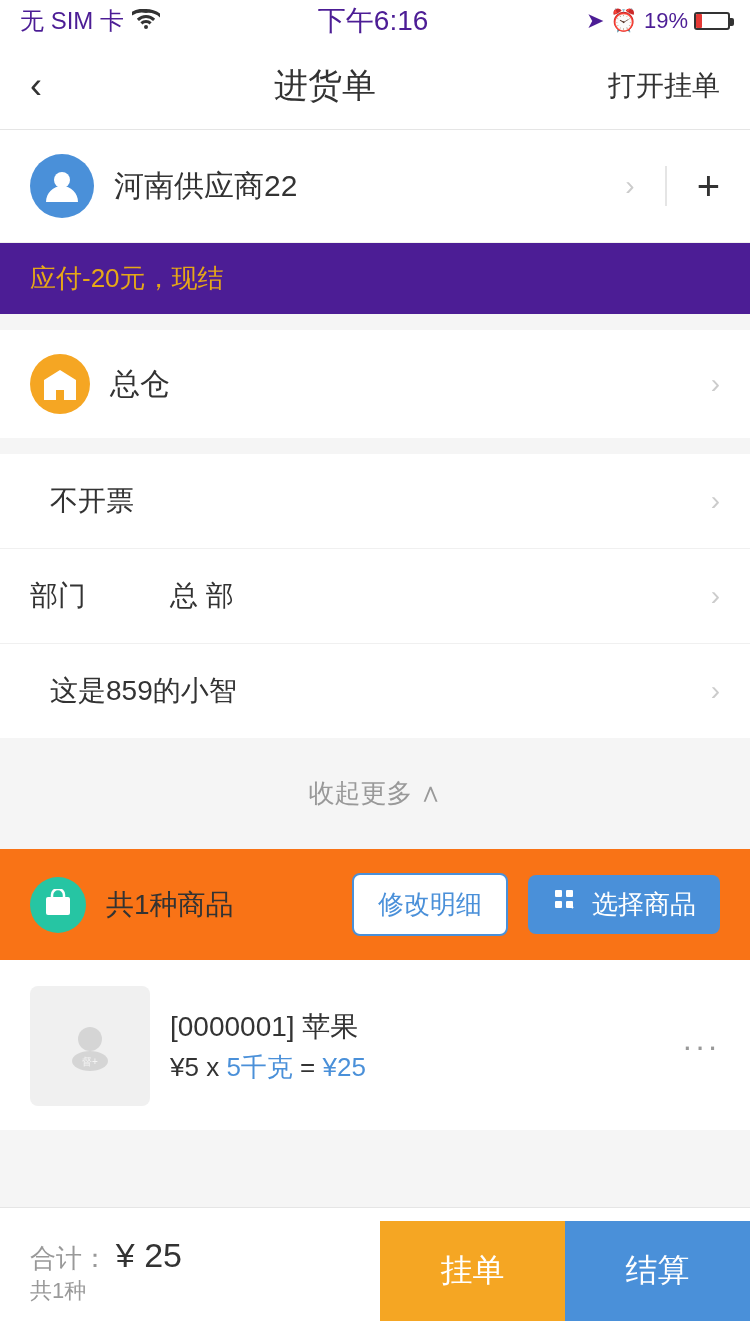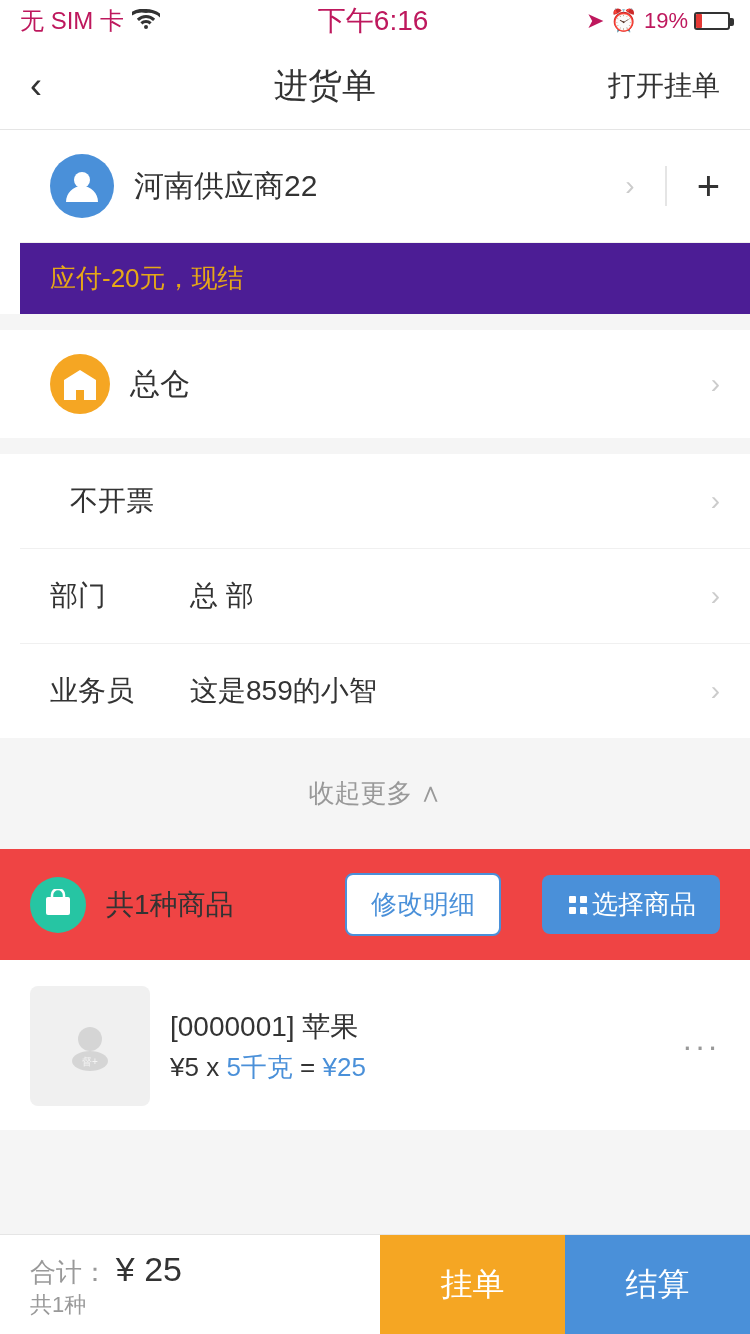--- a/index.html
+++ b/index.html
@@ -15,21 +15,21 @@
 
     
     .status-bar {
       background: #fff;
       height: 42px;
       display: flex;
       align-items: center;
       justify-content: space-between;
       padding: 0 20px;
       font-size: 24px;
-      color: #be185d;
+      color: #4c1d95;
     }
     .status-left { display: flex; align-items: center; gap: 8px; }
     .status-center { font-size: 28px; font-weight: 500; }
     .status-right { display: flex; align-items: center; gap: 6px; font-size: 22px; }
 
     
     .nav-bar {
       background: #fff;
       height: 88px;
       display: flex;
@@ -50,21 +50,20 @@
     }
     .nav-action {
       font-size: 28px;
       color: #333;
     }
 
     
     .section {
       background: #fff;
       margin-bottom: 16px;
-      padding-left: 20px;
     }
 
     
     .supplier-row {
       display: flex;
       align-items: center;
       padding: 24px 30px;
       border-bottom: 1px solid #f0f0f0;
     }
     .supplier-avatar {
@@ -173,21 +172,21 @@
       font-size: 26px;
       color: #999;
       display: flex;
       align-items: center;
       justify-content: center;
       gap: 8px;
     }
 
     
     .products-header {
-      background: #ef4444;
+      background: #f97316;
       display: flex;
       align-items: center;
       padding: 24px 30px;
       gap: 20px;
     }
     .products-icon {
       width: 56px;
       height: 56px;
       border-radius: 28px;
       background: #26c5a3;
@@ -213,23 +212,22 @@
     }
     .btn-solid {
       background: #4a90d9;
       color: #fff;
       border: none;
       border-radius: 8px;
       padding: 12px 24px;
       font-size: 26px;
       cursor: pointer;
       display: flex;
-      align-items: center;
-      gap: 2px;
-      margin-left: 21px;
+      align-items: flex-start;
+      gap: 16px;
     }
 
     
     .product-item {
       background: #fff;
       margin-top: 2px;
       padding: 24px 30px;
       display: flex;
       align-items: center;
       gap: 20px;
@@ -263,21 +261,21 @@
       font-size: 32px;
       letter-spacing: 2px;
     }
 
     
     .bottom-bar {
       position: fixed;
       bottom: 0;
       left: 0;
       width: 750px;
-      height: 100px;
+      height: 127px;
       display: flex;
       align-items: center;
       background: #fff;
       border-top: 1px solid #e5e5e5;
     }
     .total-section {
       flex: 1;
       padding: 0 30px;
     }
     .total-label {
@@ -380,21 +378,20 @@
   <div class="form-row">
     <span class="form-value">不开票</span>
     <span class="chevron">›</span>
   </div>
   <div class="form-row">
     <span class="form-label">部门</span>
     <span class="form-value">总 部</span>
     <span class="chevron">›</span>
   </div>
   <div class="form-row">
-    <span class="form-label">业务员</span>
     <span class="form-value">这是859的小智</span>
     <span class="chevron">›</span>
   </div>
 </div>
 
 <div class="collapse-row">
   <span>收起更多 ∧</span>
 </div>
 
 <div style="background:#fff;margin-top:16px;">

